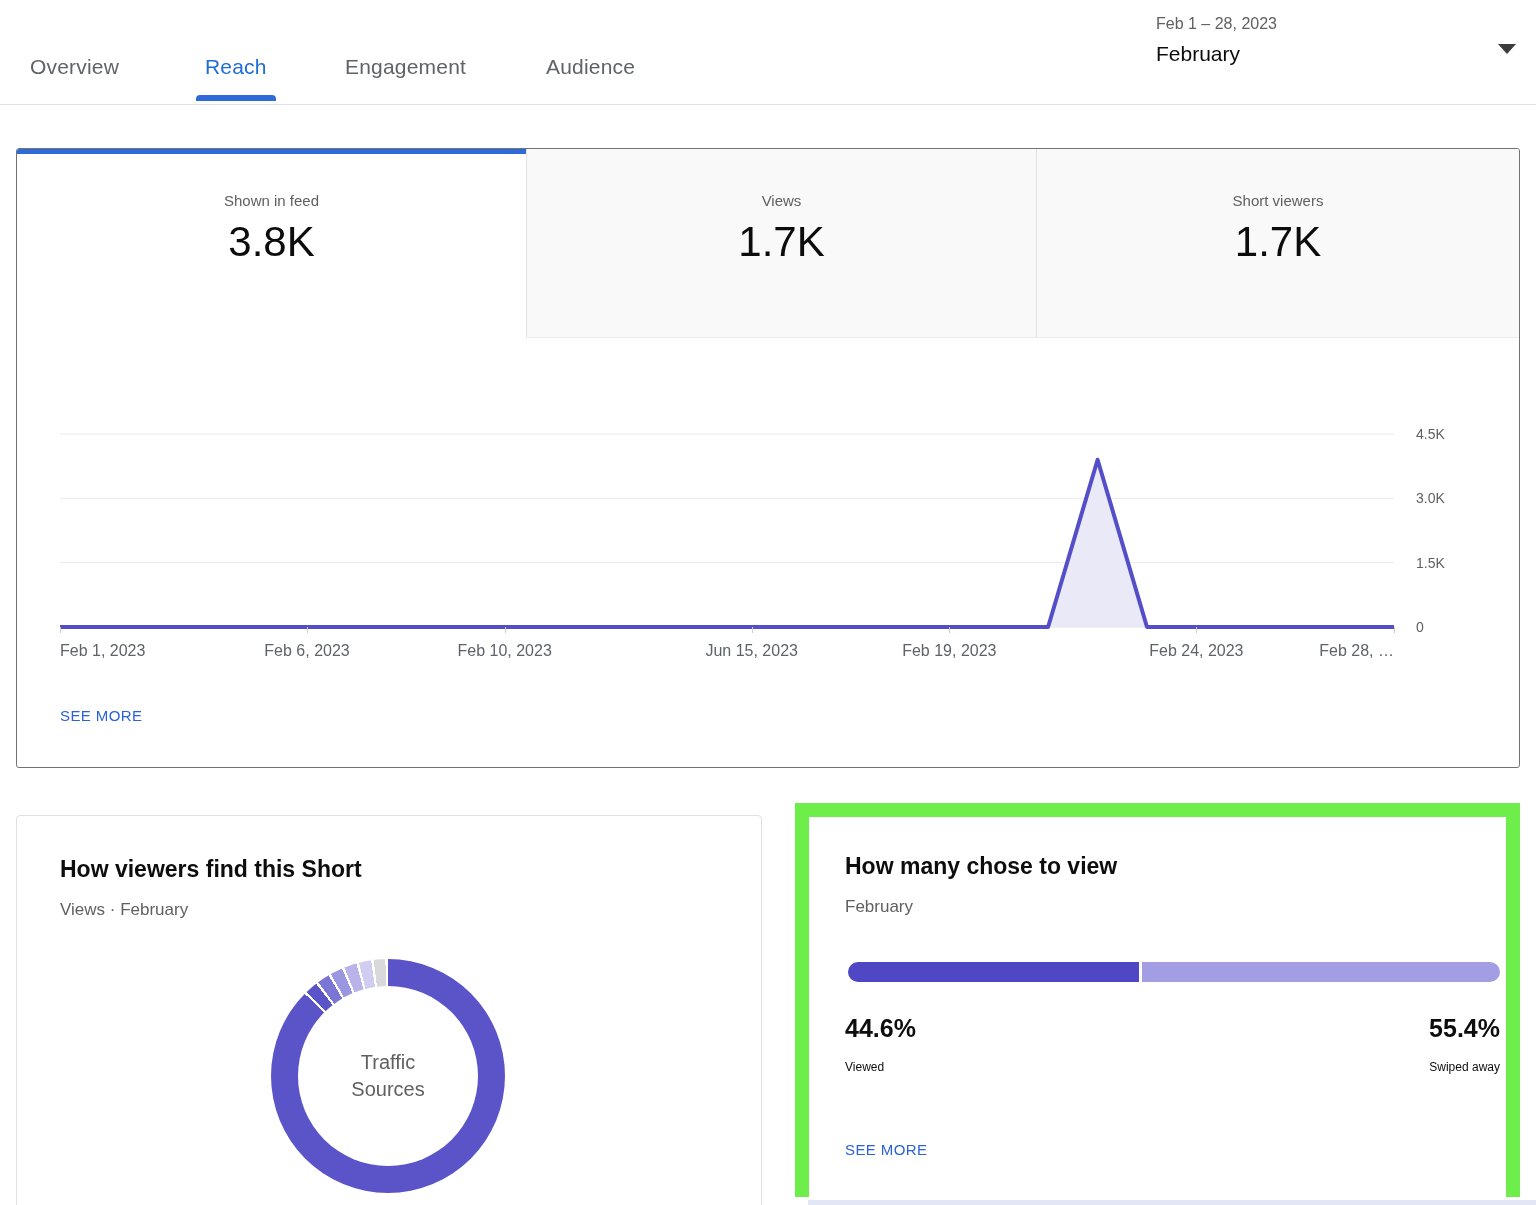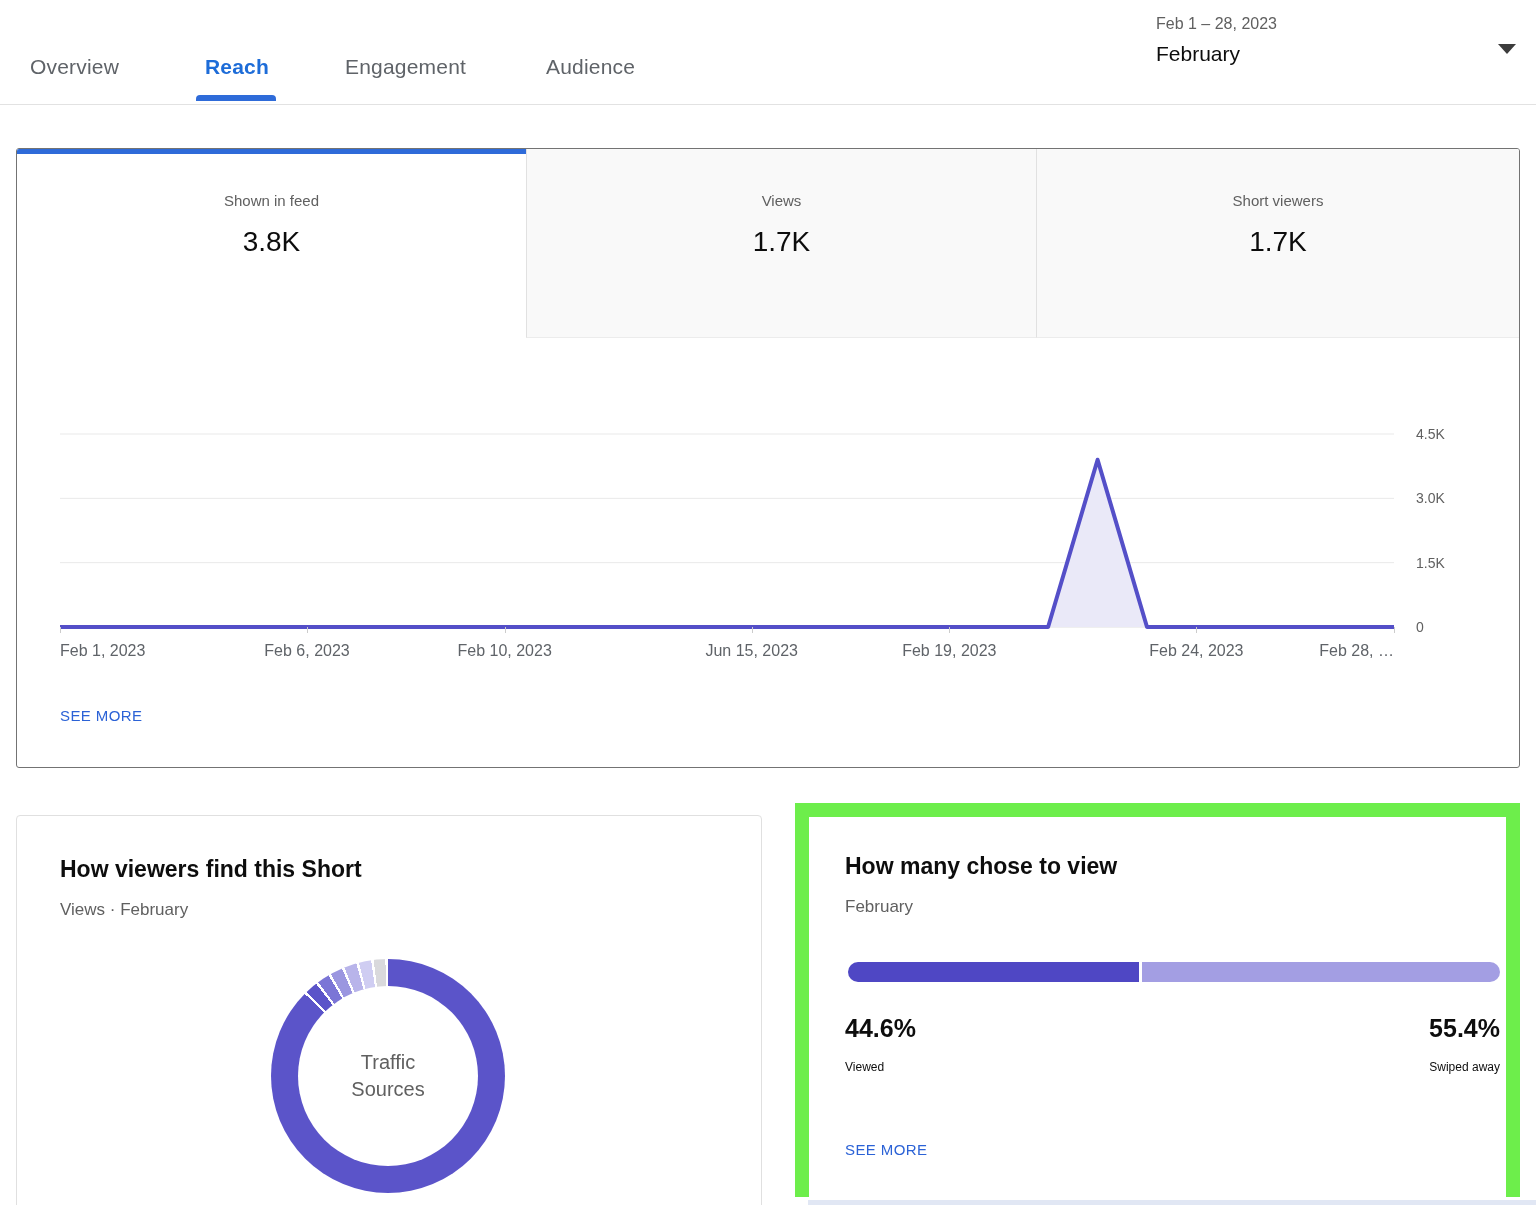--- a/index.html
+++ b/index.html
@@ -5,39 +5,39 @@
   * { margin:0; padding:0; box-sizing:border-box; }
   html,body { background:#fff; }
   .page {
     position:relative; width:1536px; height:1205px; overflow:hidden;
     background:#fff; font-family:"Liberation Sans","DejaVu Sans",sans-serif;
     color:#0d0d0d;
   }
   
   .topnav { position:absolute; left:0; top:0; width:1536px; height:105px; border-bottom:1px solid #e2e2e2; background:#fff; }
   .nav-tab { position:absolute; top:54px; font-size:21px; line-height:26px; color:#5f6368; letter-spacing:.2px; cursor:pointer; }
-  .nav-tab.active { color:#1d6cd8; font-weight:bold; }
+  .nav-tab.active { color:#1d6cd8; font-weight:normal; }
   .tab-pill { position:absolute; left:196px; top:95px; width:80px; height:6px; background:#2e6bd9; border-radius:4px 4px 0 0; }
   .datepicker { position:absolute; left:1140px; top:10px; width:396px; height:80px; cursor:pointer; }
   .date-range { position:absolute; left:16px; top:5px; font-size:16px; color:#606060; }
   .date-period { position:absolute; left:16px; top:32px; font-size:21px; color:#0d0d0d; }
   .caret { position:absolute; left:1498px; top:44px; width:0; height:0;
     border-left:9px solid transparent; border-right:9px solid transparent; border-top:10px solid #3c3c3c; }
   
   .chart-card { position:absolute; left:16px; top:148px; width:1504px; height:620px;
     background:#fff; border:1px solid #737373; border-radius:3px; overflow:hidden; }
   .metric-tabs { position:absolute; left:0; top:0; width:100%; height:189px; display:flex; }
   .metric-tab { position:relative; height:189px; background:#f9f9f9; border-bottom:1px solid #ececec; text-align:center; cursor:pointer; }
   .metric-tab.t1 { width:509px; }
   .metric-tab.t2 { width:510px; border-left:1px solid #e1e1e1; }
   .metric-tab.t3 { flex:1; border-left:1px solid #e1e1e1; }
   .metric-tab.active { background:#fff; border-bottom:none; }
   .metric-tab.active::before { content:""; position:absolute; left:0; top:0; right:0; height:5px; background:#2e6bd9; }
   .metric-label { position:absolute; left:0; right:0; top:42px; font-size:15px; line-height:20px; color:#606060; }
-  .metric-value { position:absolute; left:0; right:0; top:72px; font-size:28px; line-height:42px; color:#0c0c0c; }
+  .metric-value { position:absolute; left:0; right:0; top:72px; font-size:42px; line-height:42px; color:#0c0c0c; }
   .plot-host { position:absolute; left:43px; top:269px; width:1334px; height:209px; }
   .y-label { position:absolute; left:1399px; width:70px; height:20px; font-size:14px; line-height:20px; color:#606060; }
   .x-tick { position:absolute; top:478px; width:1px; height:6px; background:#cccccc; }
   .x-label { position:absolute; top:492px; font-size:16px; line-height:20px; color:#5f6368; white-space:nowrap; }
   .see-more { font-size:15px; font-weight:normal; letter-spacing:.4px; color:#2b62d6; cursor:pointer; }
   .see-more.in-chart { position:absolute; left:43px; top:558px; }
   
   .card { background:#fff; border:1px solid #e0e0e0; border-radius:4px; }
   .traffic-card { position:absolute; left:16px; top:815px; width:746px; height:420px; }
   .card-title { position:absolute; left:43px; top:40px; font-size:23px; font-weight:bold; color:#0d0d0d; }

